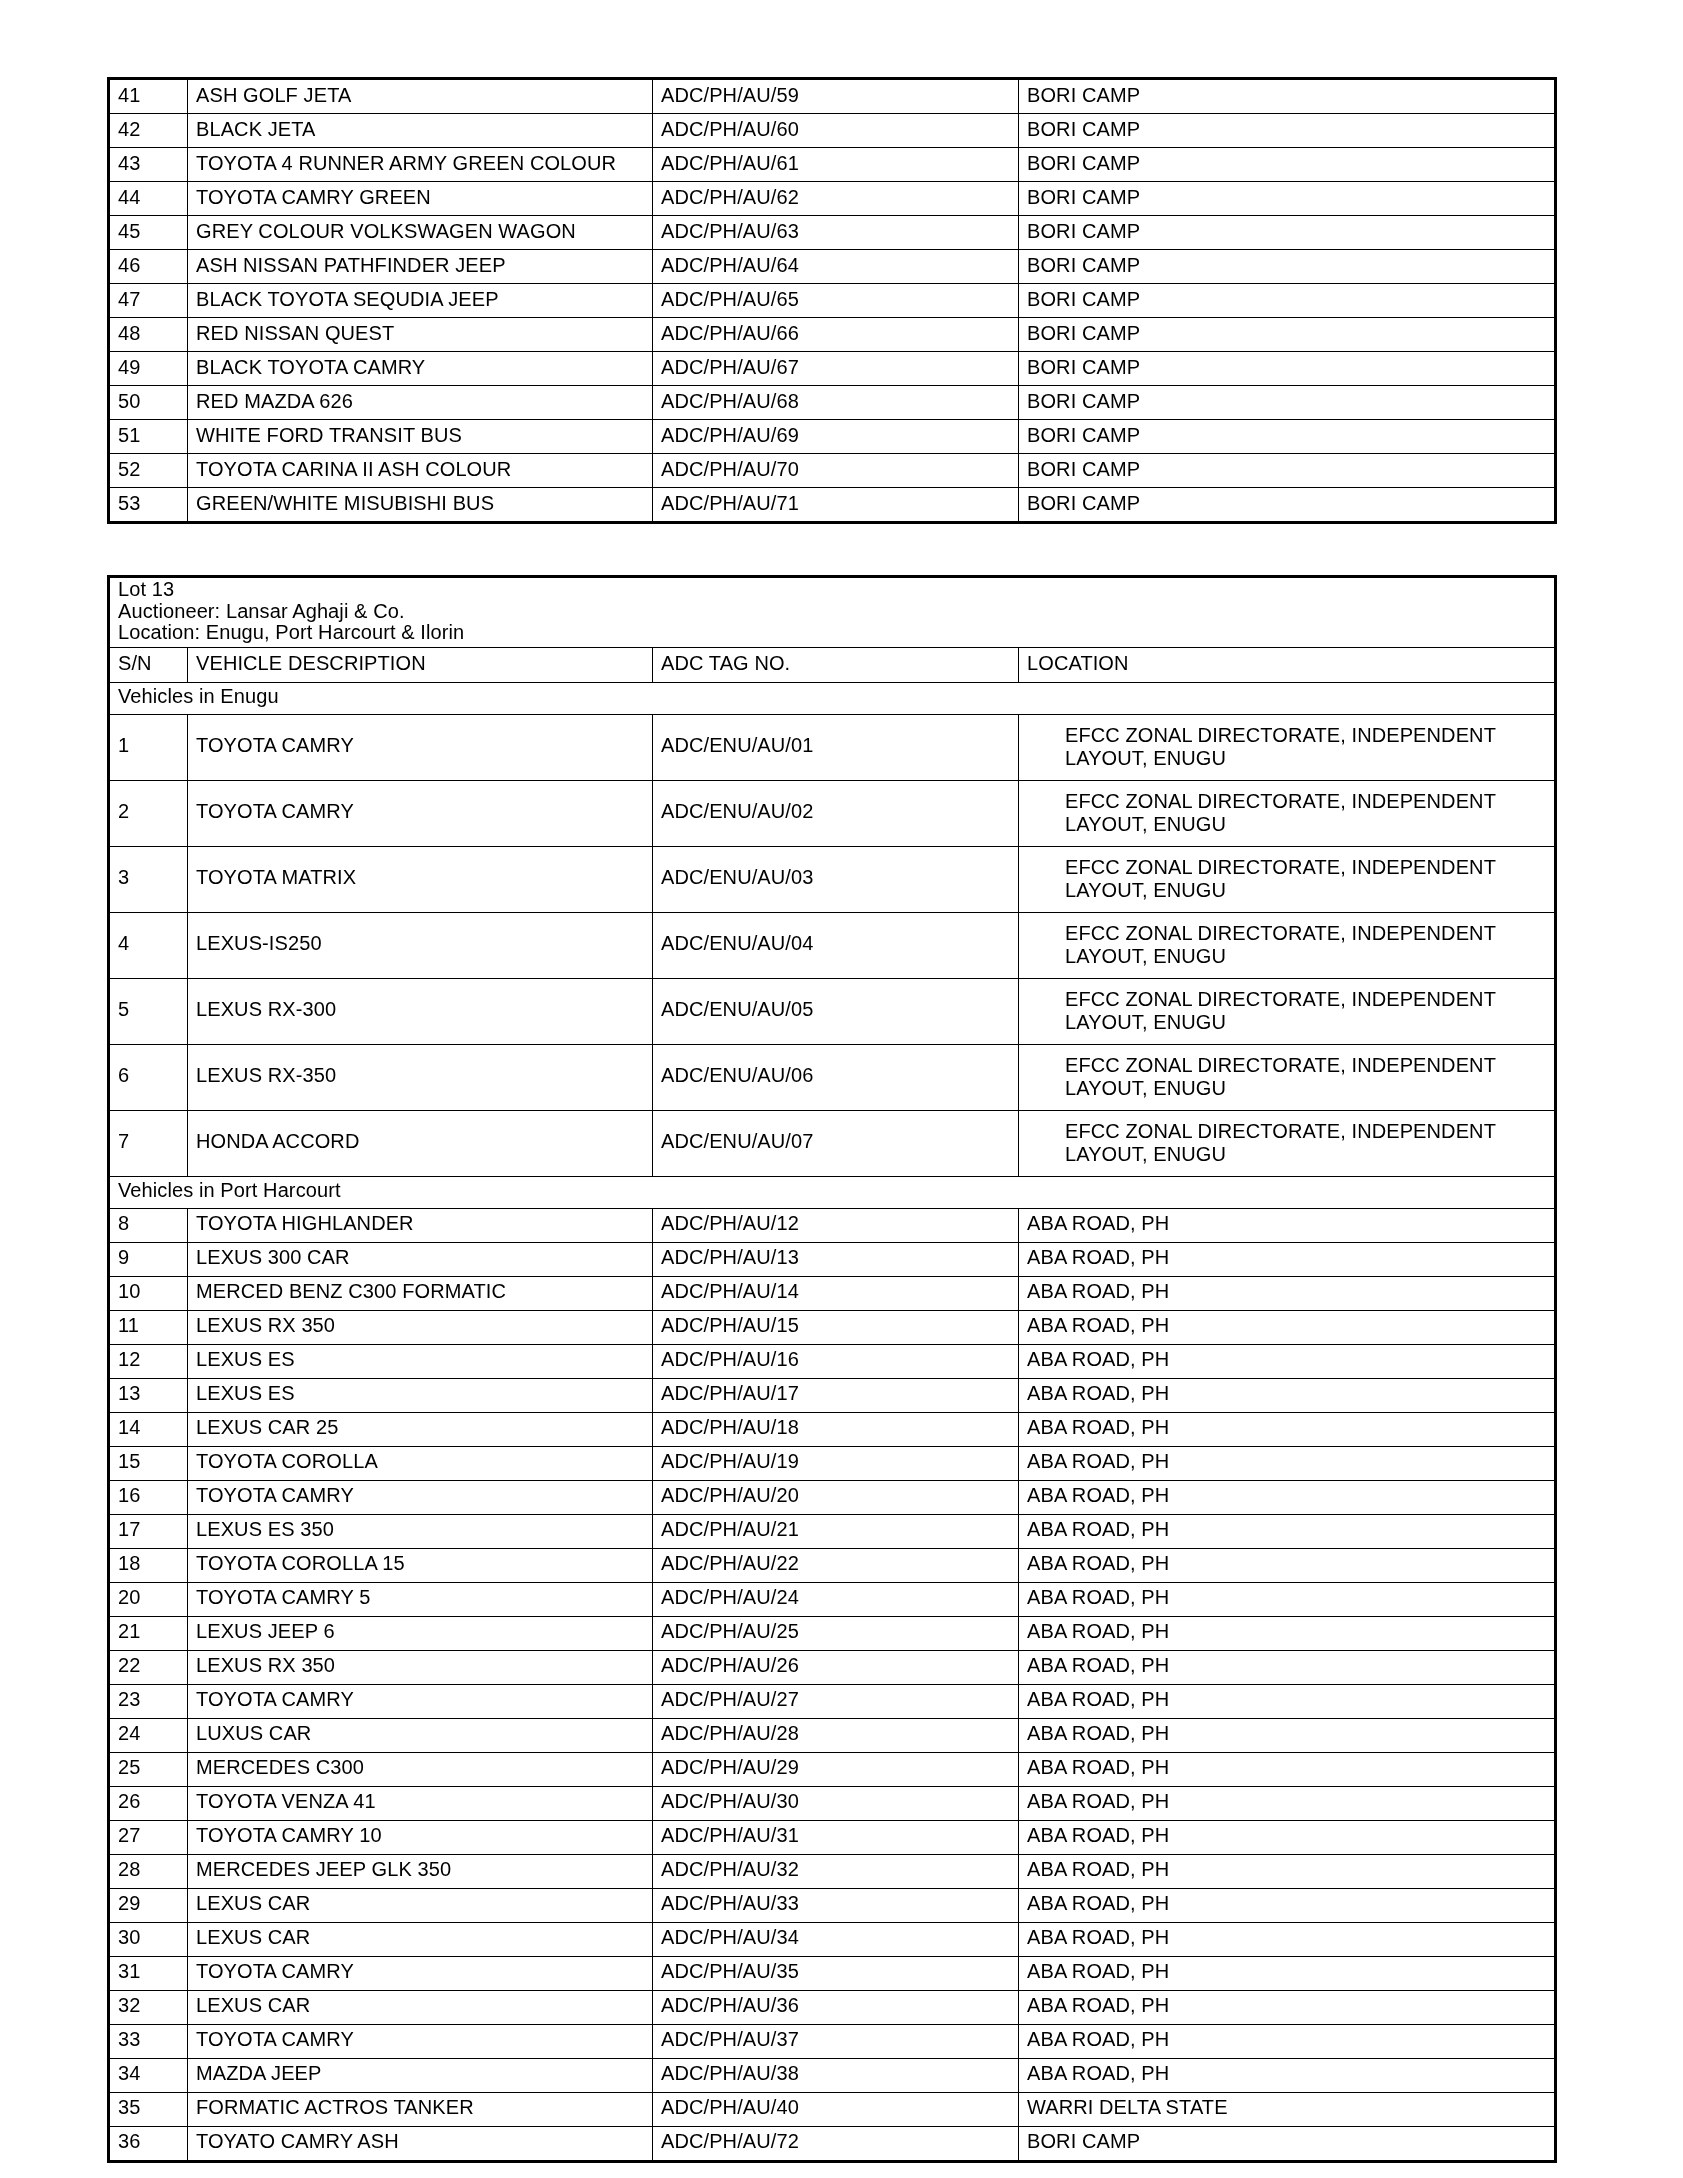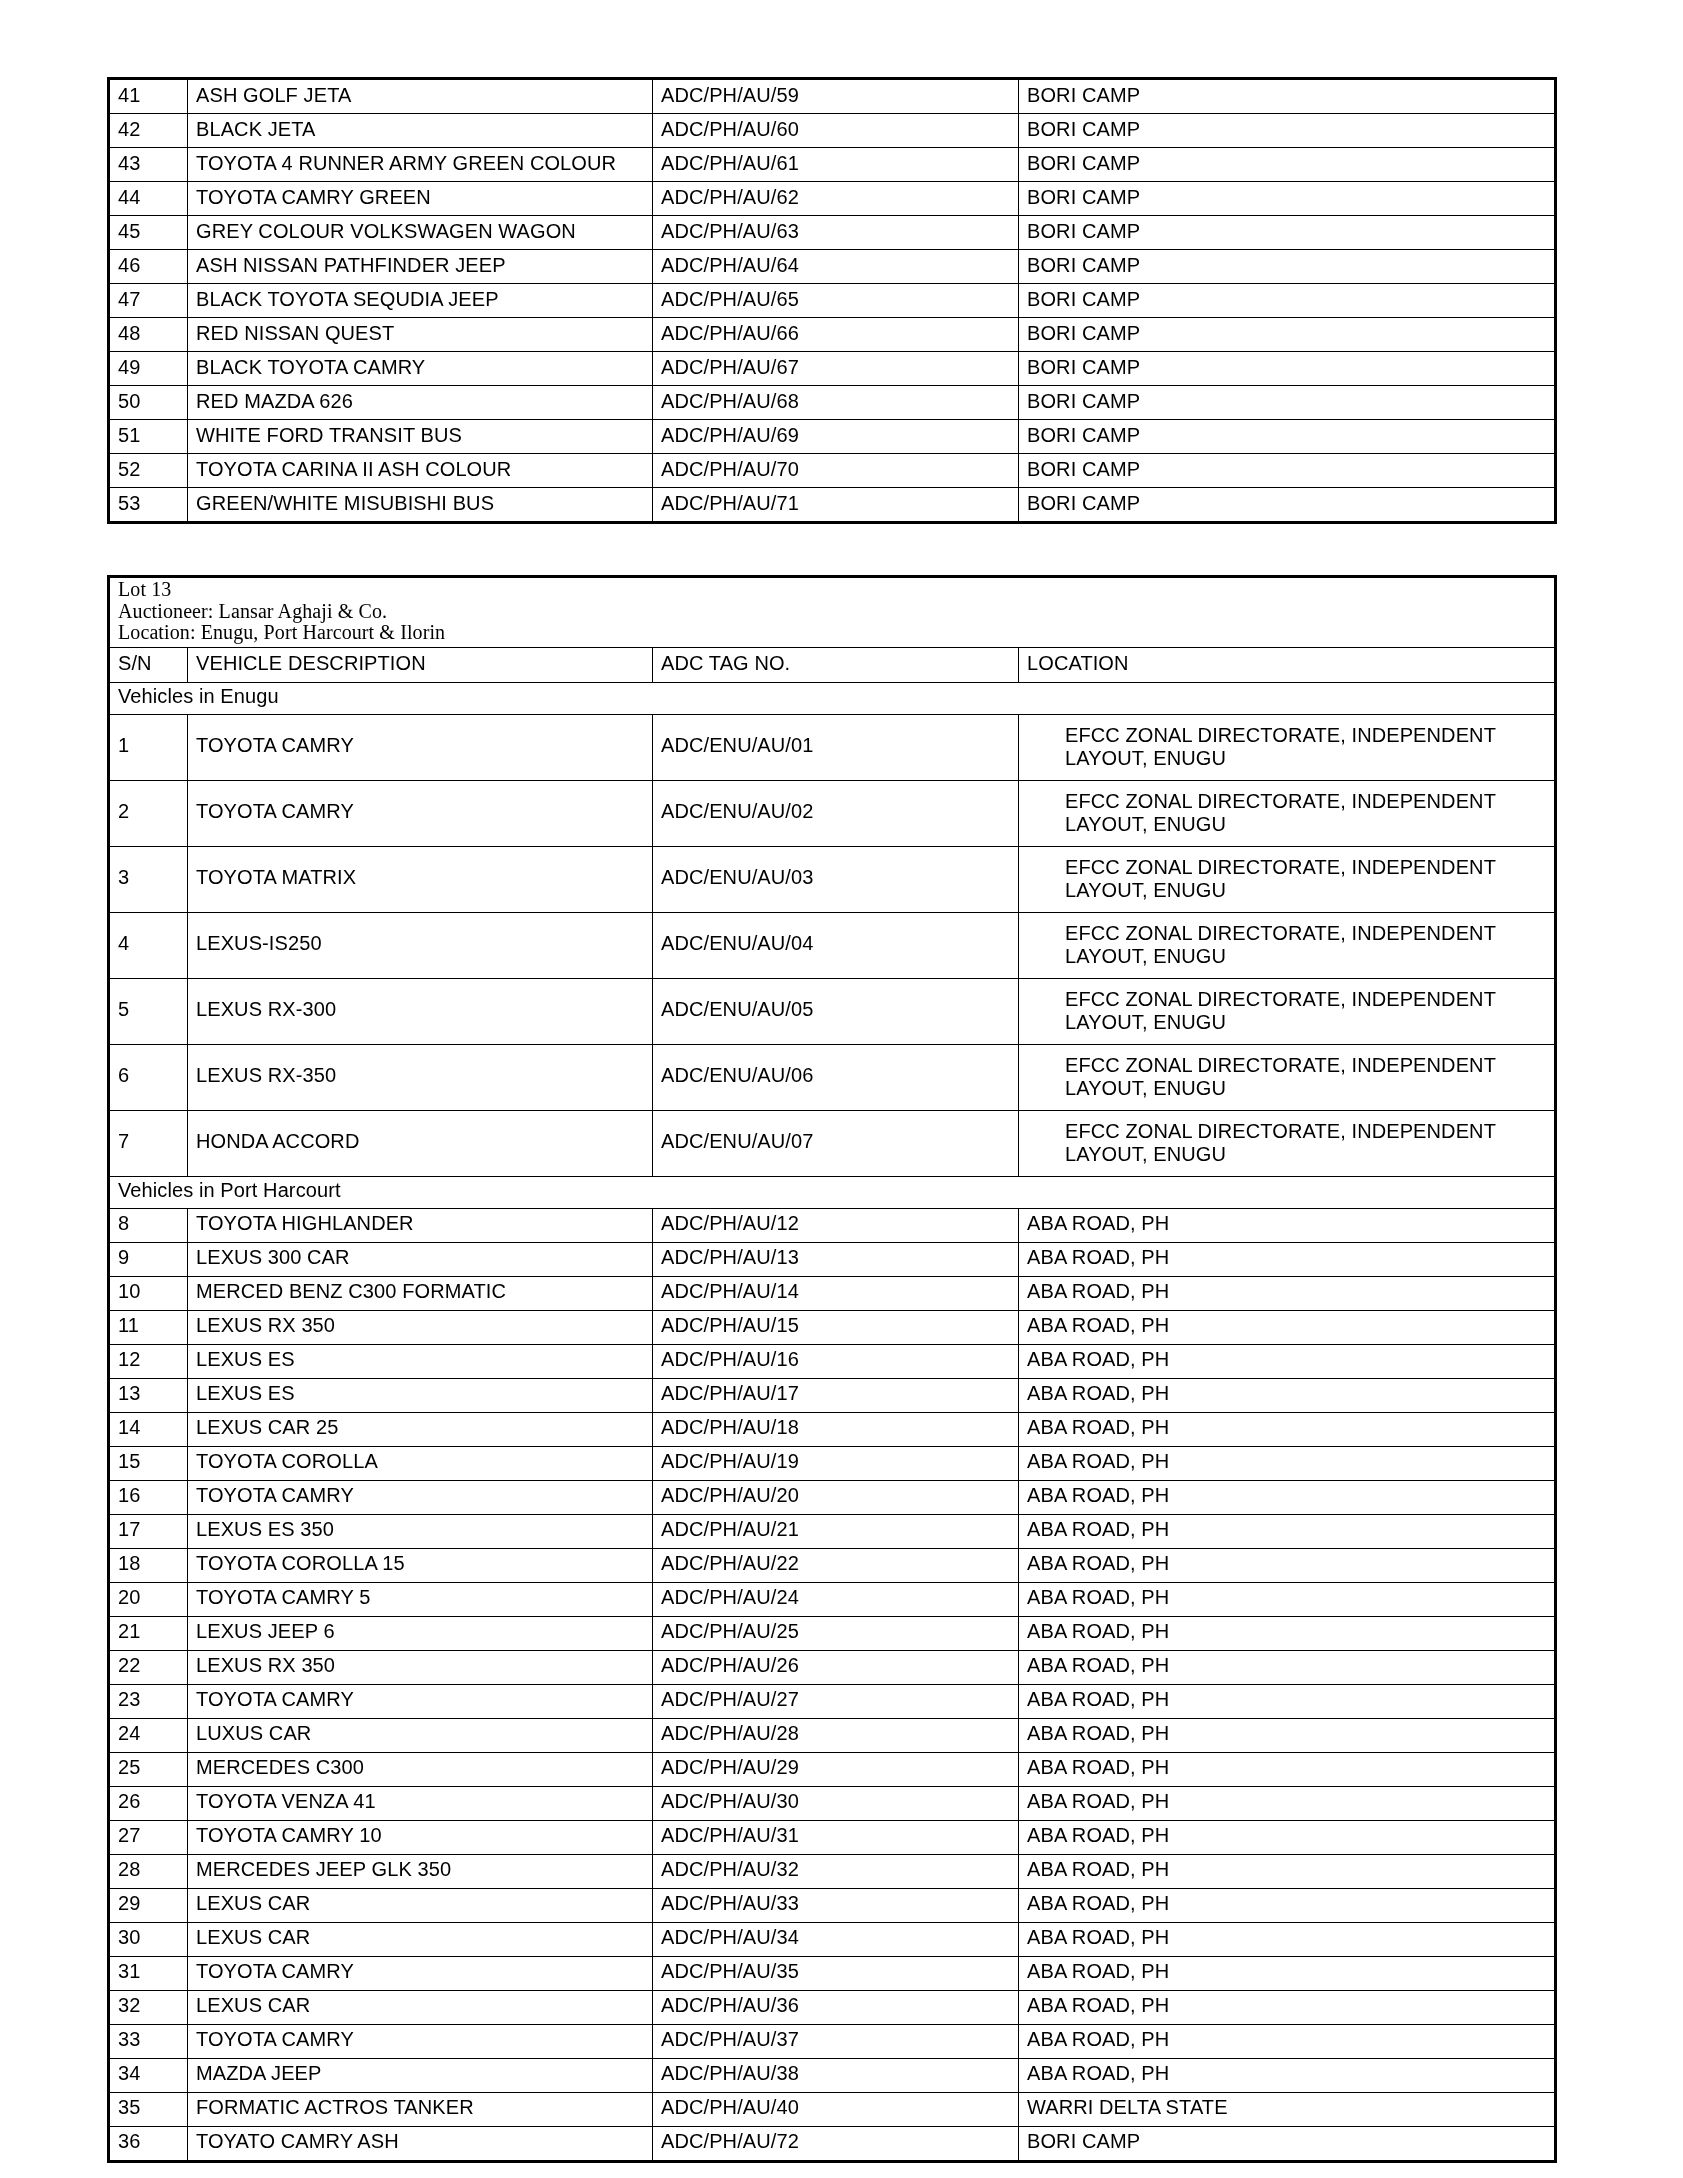--- a/index.html
+++ b/index.html
@@ -56,21 +56,20 @@
   
   .table-gap { height: 51px; }
 
   
   .lot-head td {
     font-weight: bold;
     font-size: 21px;
     line-height: 1.38;
     padding: 6px 10px 7px 12px;
     white-space: normal;
-    font-family: Liberation Serif, serif;
   }
   .lot-head .lot-line { display: block; }
 
   
   .col-head td {
     font-weight: bold;
     font-size: 20px;
     height: 30px;
     letter-spacing: 0.3px;
     margin-top: 44px;

